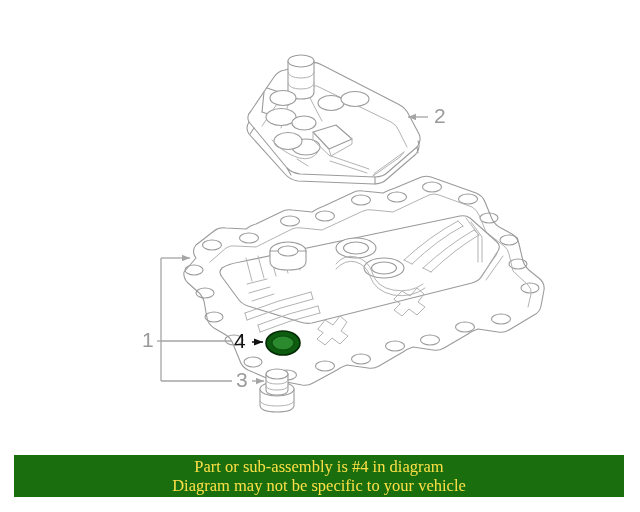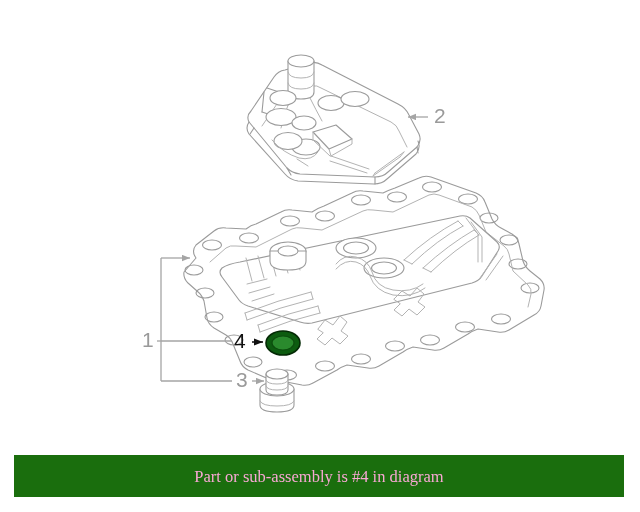--- a/index.html
+++ b/index.html
@@ -107,21 +107,21 @@
     width: 610px;
     height: 42px;
     background: #1a6e0d;
     display: flex;
     flex-direction: column;
     align-items: center;
     justify-content: center;
     box-sizing: border-box;
   }
   #notice-banner .banner-line {
-    color: #f9a8d4;
+    color: #fde047;
     font-family: "Liberation Serif", serif;
     font-size: 16.5px;
     line-height: 19px;
     white-space: nowrap;
   }
 </style>
 </head>
 <body>
 
 <div id="diagram-root">
@@ -462,15 +462,16 @@
     <g>
       <line class="leader" x1="161" y1="341" x2="232" y2="341"></line>
       <line class="leader-dark" x1="252" y1="342" x2="263" y2="342" marker-end="url(#arw-dark)"></line>
     </g>
     <text class="lbl-highlight" x="234" y="342">4</text>
 
   </svg>
 
   <div id="notice-banner">
     <div class="banner-line">Part or sub-assembly is #4 in diagram</div>
+    <div class="banner-line">Diagram may not be specific to your vehicle</div>
   </div>
 
 </div>
 
 </body></html>

